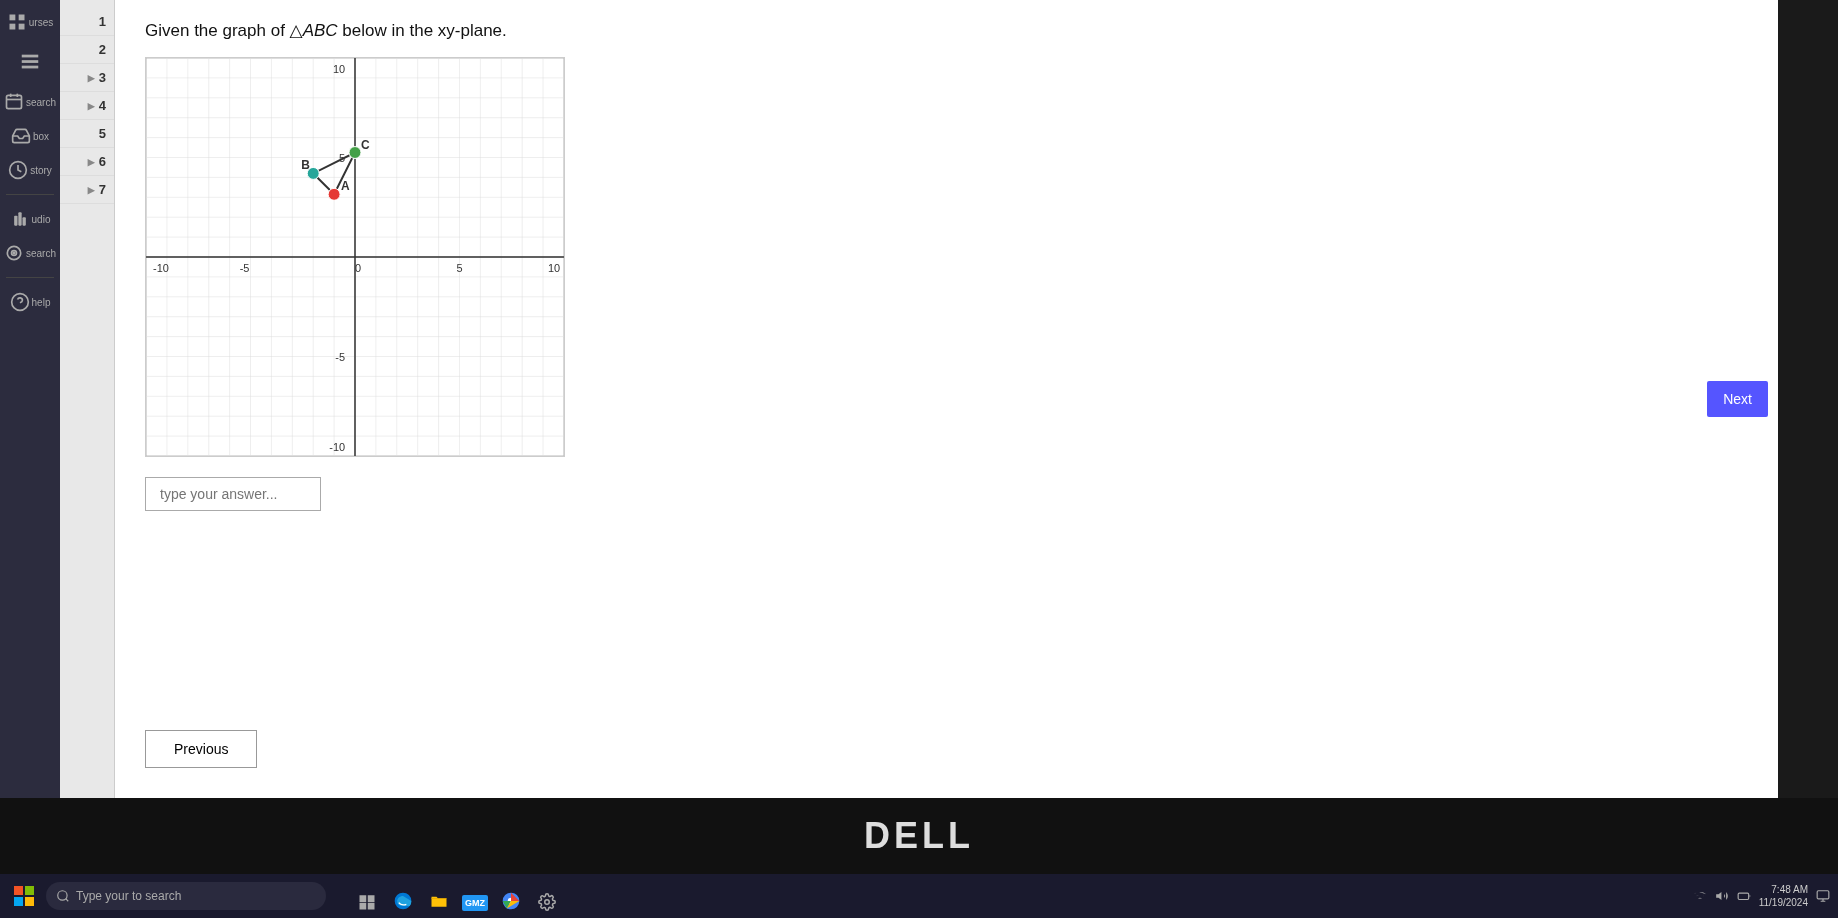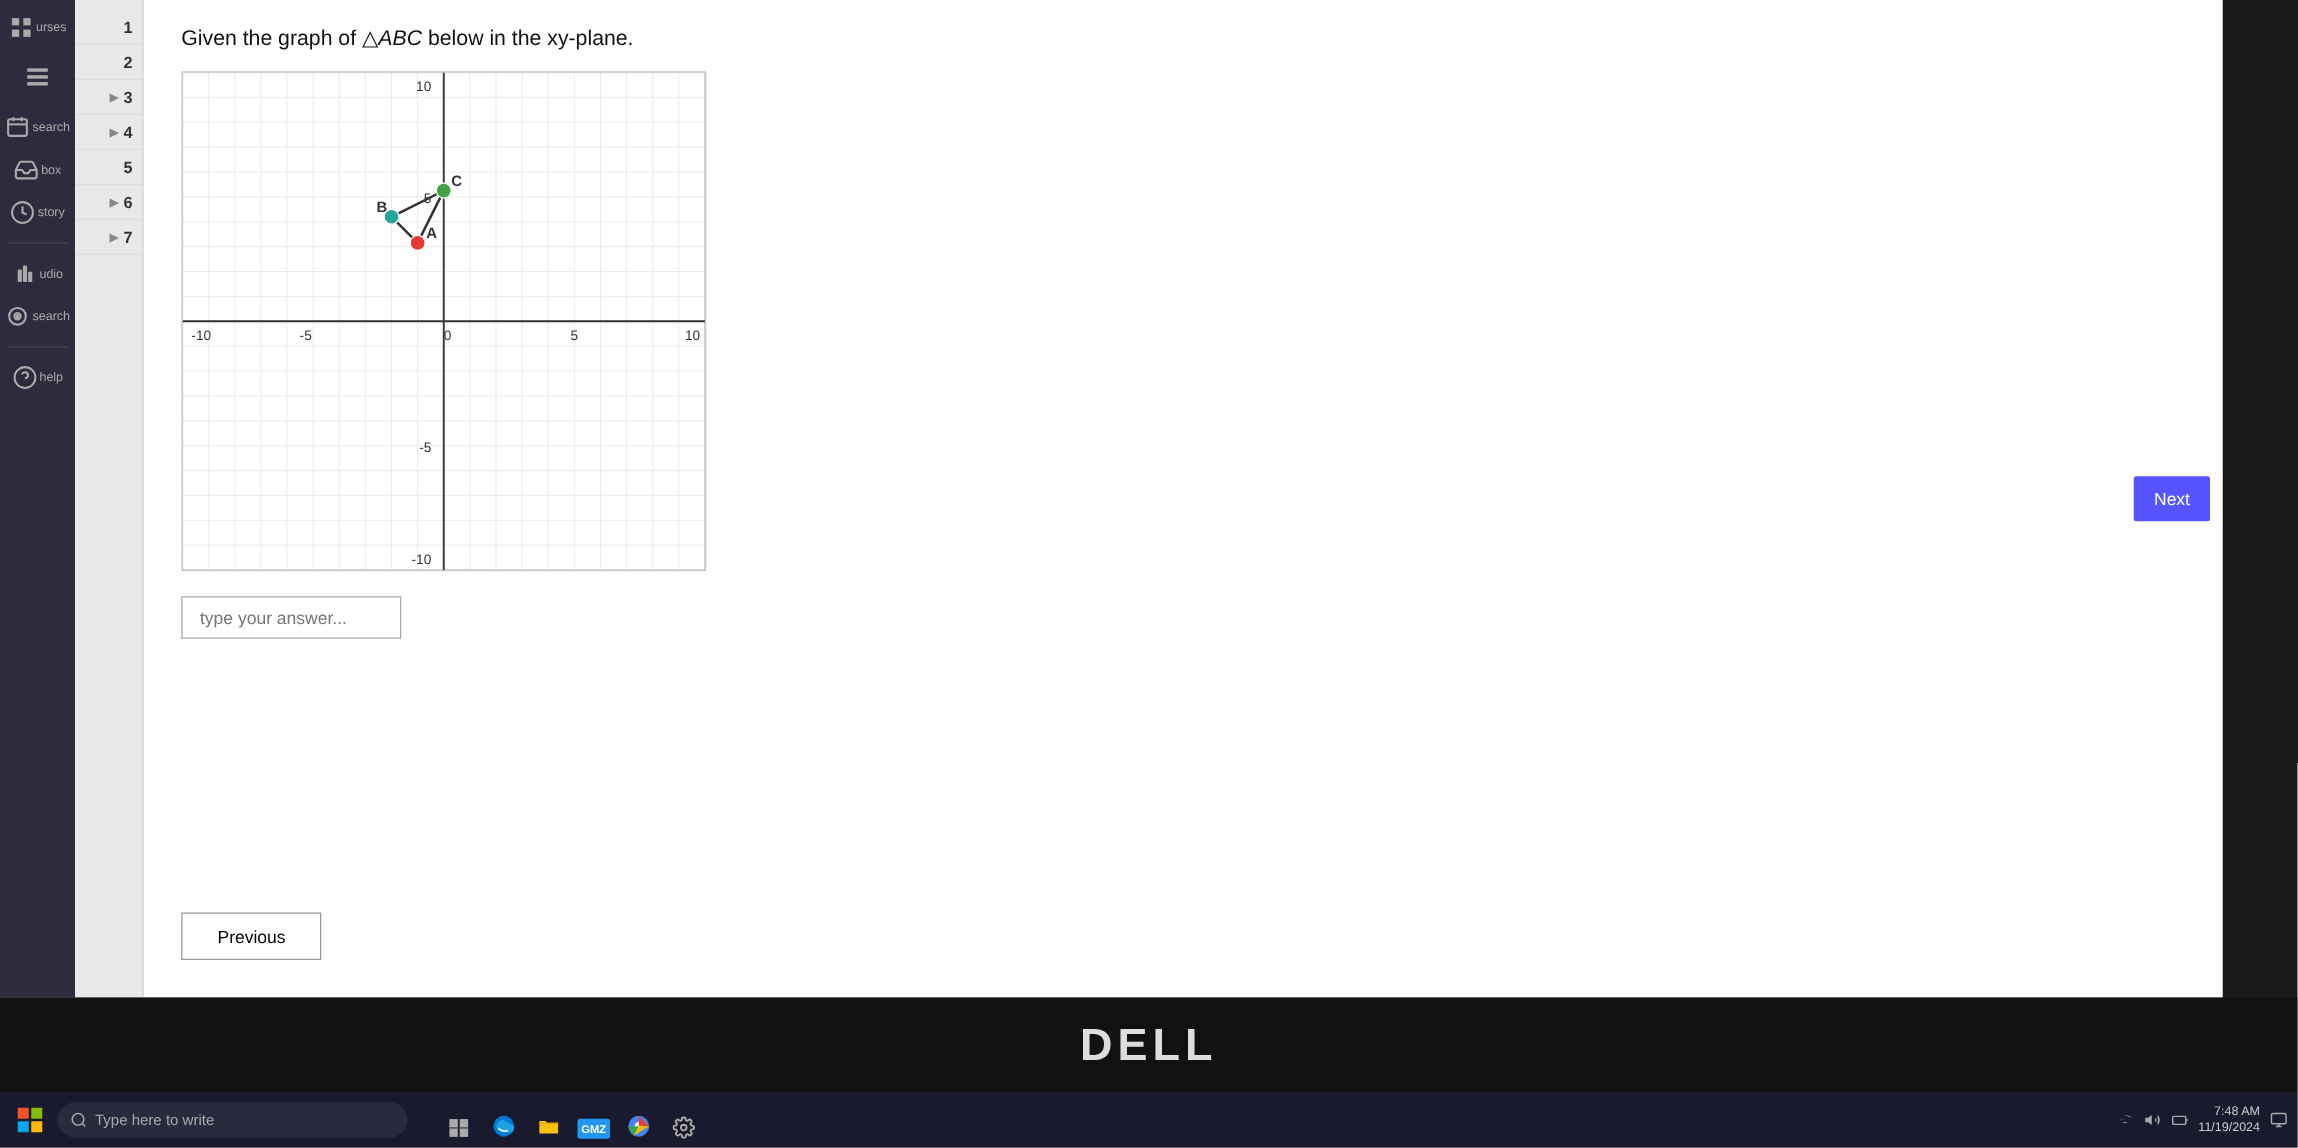--- a/index.html
+++ b/index.html
@@ -472,21 +472,21 @@
       <rect x="0" y="11" width="9" height="9" fill="#05a6f0"></rect>
       <rect x="11" y="11" width="9" height="9" fill="#ffba08"></rect>
     </svg>
   </div>
 
   <div class="taskbar-search">
     <svg width="14" height="14" viewBox="0 0 24 24" fill="none" stroke="#aaa" stroke-width="2">
       <circle cx="11" cy="11" r="8"></circle>
         <line x1="21" y1="21" x2="16.65" y2="16.65"></line>
     </svg>
-    <span>Type here to write</span>
+    <span>Type your to search</span>
   </div>
 
   <div class="taskbar-icons">
 
     <div class="taskbar-icon">
       <svg width="18" height="18" viewBox="0 0 24 24" fill="#aaa">
         <rect x="2" y="3" width="9" height="9"></rect>
           <rect x="13" y="3" width="9" height="9"></rect>
         <rect x="2" y="13" width="9" height="9"></rect>
           <rect x="13" y="13" width="9" height="9"></rect>

